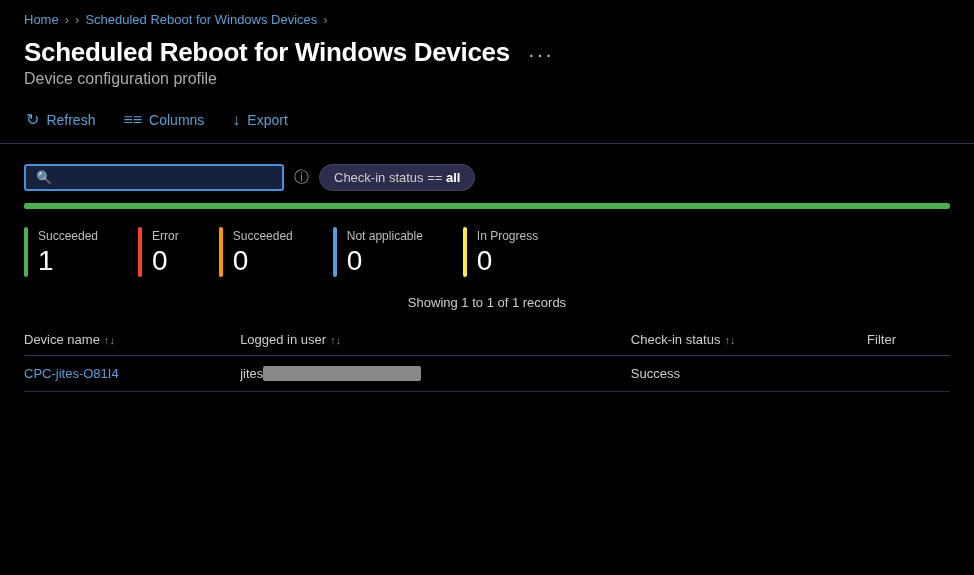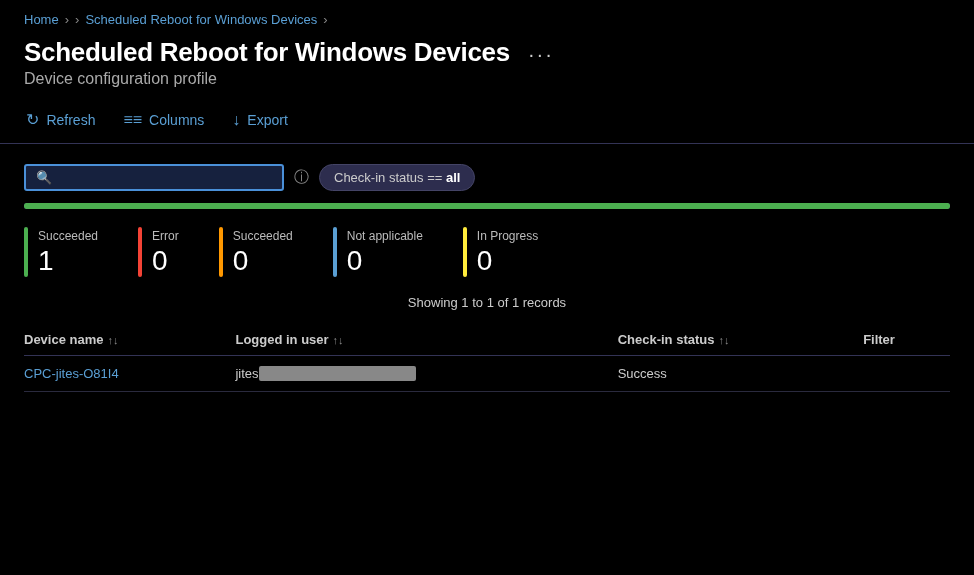--- a/index.html
+++ b/index.html
@@ -210,21 +210,21 @@
     table {
       width: 100%;
       border-collapse: collapse;
     }
     thead tr {
       border-bottom: 1px solid #333355;
     }
     th {
       text-align: left;
       font-size: 13px;
-      font-weight: 700;
+      font-weight: 400;
       color: #cccccc;
       padding: 8px 12px 8px 0;
       white-space: nowrap;
     }
     th .sort-arrows {
       color: #888;
       font-size: 11px;
       margin-left: 4px;
     }
     td {

